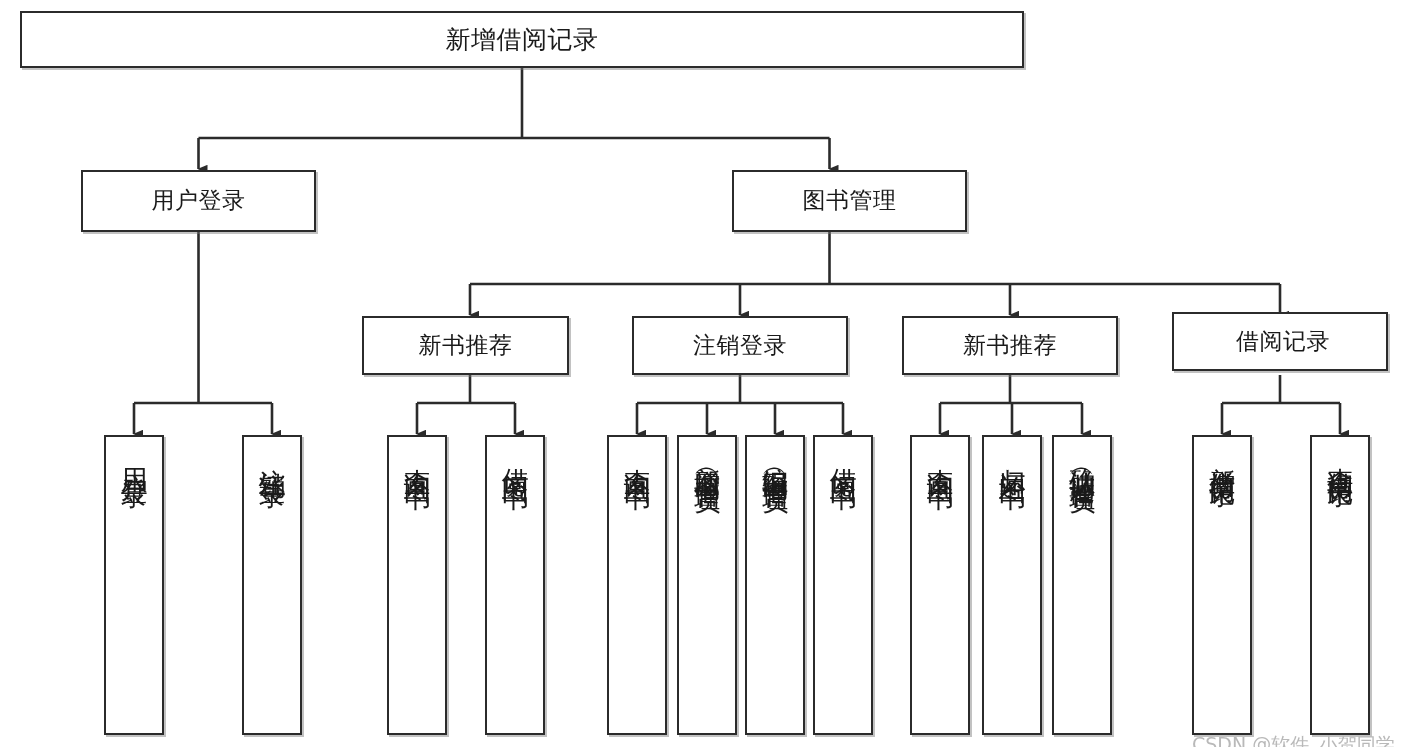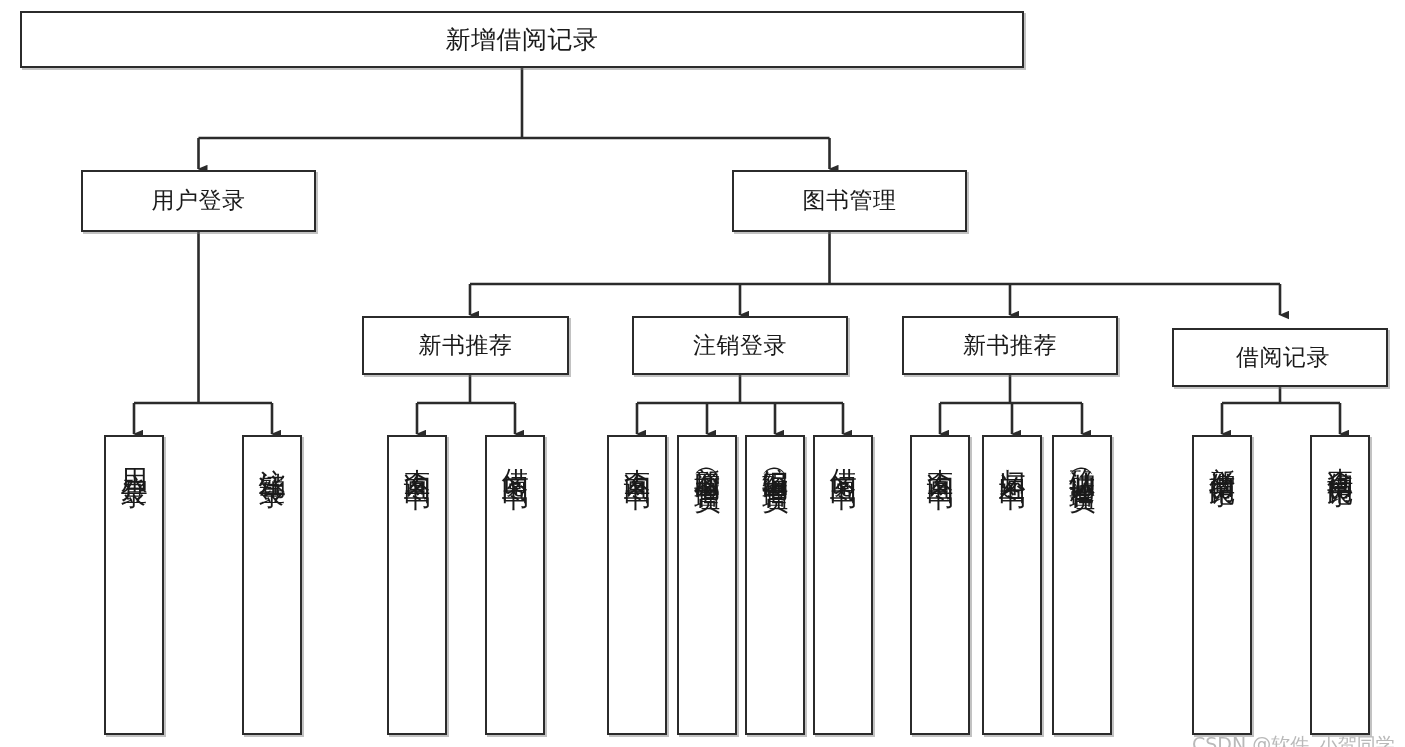--- a/index.html
+++ b/index.html
@@ -138,21 +138,21 @@
       </div>
       <div class="node branch" style="left: 362px; top: 316px; width: 207px; height: 59px;">
         <span class="node-label">新书推荐</span>
       </div>
       <div class="node branch" style="left: 632px; top: 316px; width: 216px; height: 59px;">
         <span class="node-label">注销登录</span>
       </div>
       <div class="node branch" style="left: 902px; top: 316px; width: 216px; height: 59px;">
         <span class="node-label">新书推荐</span>
       </div>
-      <div class="node branch" style="left: 1172px; top: 328px; width: 216px; height: 59px; padding-left: 6px;">
+      <div class="node branch" style="left: 1172px; top: 312px; width: 216px; height: 59px; padding-left: 6px;">
         <span class="node-label">借阅记录</span>
       </div>
       <div class="node leaf" style="left: 104px; top: 435px; width: 60px; height: 300px;">
         <span class="node-label">用户登录</span>
       </div>
       <div class="node leaf" style="left: 242px; top: 435px; width: 60px; height: 300px;">
         <span class="node-label">注销登录</span>
       </div>
       <div class="node leaf" style="left: 387px; top: 435px; width: 60px; height: 300px;">
         <span class="node-label">查询图书</span>

